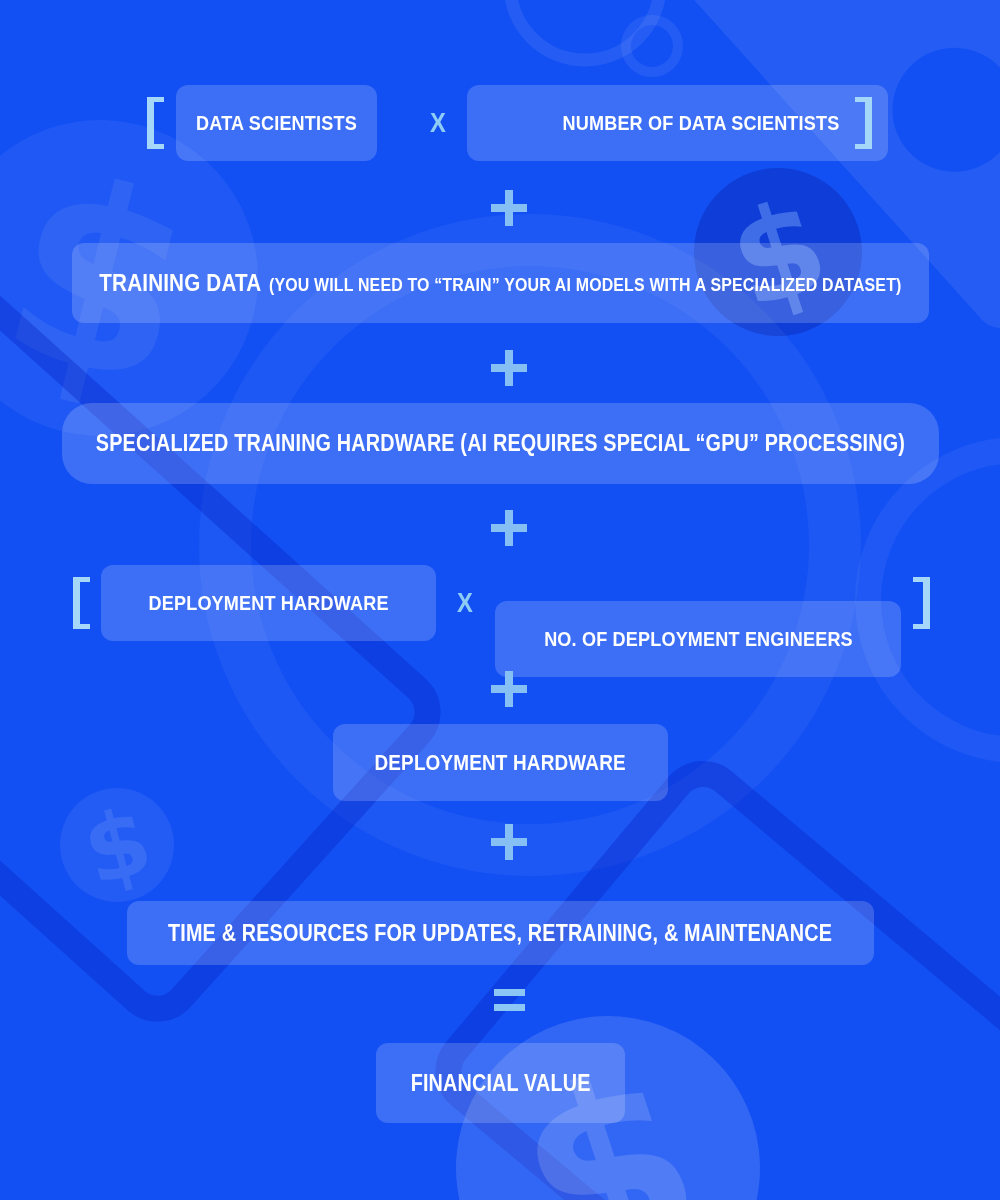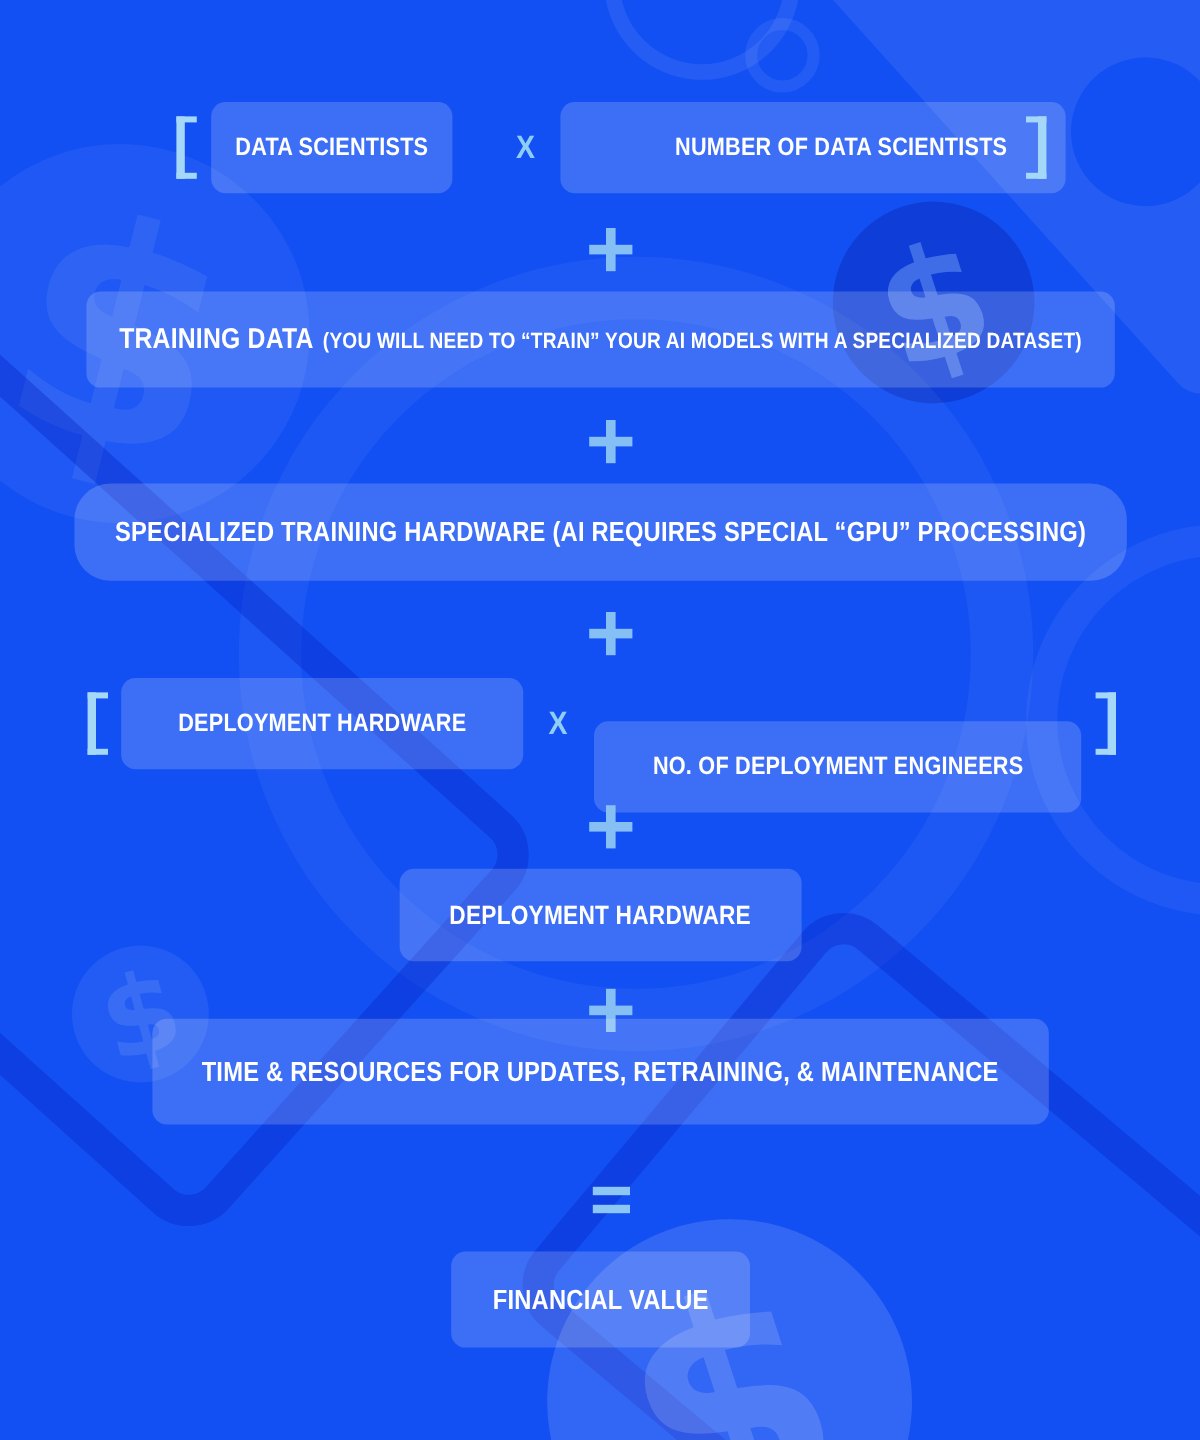--- a/index.html
+++ b/index.html
@@ -144,21 +144,21 @@
     <div class="plus" style="left:491px;top:671px;"></div>
 
     <div class="box" style="left:333px;top:724px;width:335px;height:77px;">
       <div class="box-line">
           <span class="t22">DEPLOYMENT HARDWARE</span>
         </div>
     </div>
 
     <div class="plus" style="left:491px;top:824px;"></div>
 
-    <div class="box" style="left:127px;top:849px;width:747px;height:88px;align-items:center;">
+    <div class="box" style="left:127px;top:901px;width:747px;height:64px;align-items:center;">
       <div class="box-line">
           <span class="t23">TIME &amp; RESOURCES FOR UPDATES, RETRAINING, &amp; MAINTENANCE</span>
         </div>
     </div>
 
     <div class="equals" style="left:494px;top:989px;"></div>
 
     <div class="box" style="left:376px;top:1043px;width:249px;height:80px;text-align:right;">
       <div class="box-line">
           <span class="t23">FINANCIAL VALUE</span>

